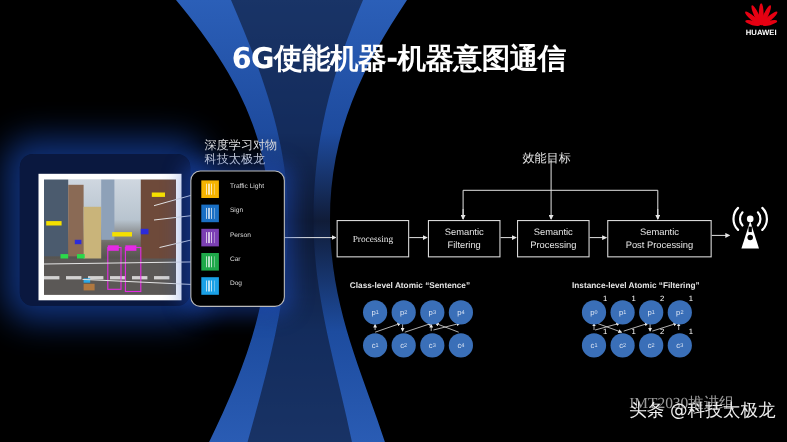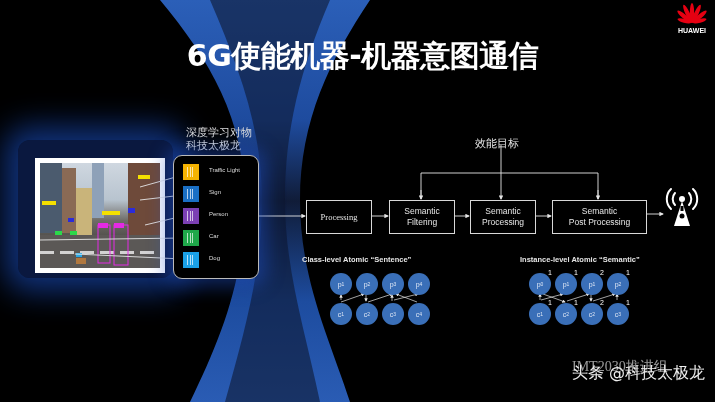--- a/index.html
+++ b/index.html
@@ -1,18 +1,18 @@
 <!DOCTYPE html>
 <html><head>
 <meta charset="utf-8">
 <style>
   html,body{margin:0;padding:0;}
   body{width:715px;height:402px;background:#000;position:relative;overflow:hidden;font-family:"Liberation Sans",sans-serif;color:#fff;}
   .bg{position:absolute;inset:0;}
-  .title{position:absolute;left:0;width:715px;top:36px;text-align:center;font-size:30px;font-weight:bold;font-family:"DejaVu Sans",sans-serif;letter-spacing:-0.5px;padding-left:10px;box-sizing:border-box;}
+  .title{position:absolute;left:0;width:715px;top:36px;text-align:center;font-size:26px;font-weight:bold;font-family:"DejaVu Sans",sans-serif;letter-spacing:-0.5px;padding-left:10px;box-sizing:border-box;}
   .logo{position:absolute;left:672px;top:2px;width:40px;height:32px;text-align:center;}
   .logo .txt{font-size:7px;font-weight:bold;position:absolute;top:25px;left:0;width:40px;text-align:center;}
   .photo-glow{position:absolute;left:18px;top:140px;width:155px;height:138px;border-radius:12px;box-shadow:0 0 30px 14px rgba(30,90,220,0.55);background:rgba(30,70,180,0.35);}
   .photo{position:absolute;left:35px;top:158px;width:130px;height:115px;background:#fff;}
   .photo-inner{position:absolute;left:5px;top:5px;width:120px;height:105px;overflow:hidden;background:linear-gradient(180deg,#cfd7e0 0%,#b8c4cf 35%,#6e6b66 55%,#4a4845 75%,#5a5754 100%);}
   .caption{position:absolute;left:186px;top:126px;width:70px;font-size:11px;line-height:13px;color:#ddd;font-family:Liberation Serif, serif;}
   .class-panel{position:absolute;left:173px;top:155px;width:84px;height:122px;border:1px solid #bbb;border-radius:9px;background:#000;box-shadow:0 0 18px 8px rgba(30,80,200,0.45);}
   .cls{position:absolute;left:9px;width:80px;height:18px;}
   .cls .sq{position:absolute;left:0;top:0;width:16px;height:16px;}
   .cls .sq i{position:absolute;left:4px;top:3px;width:8px;height:10px;background:repeating-linear-gradient(90deg,rgba(255,255,255,0.85) 0 1px,transparent 1px 2.5px);opacity:0.8;}
@@ -211,21 +211,21 @@
     <path d="M7,3 A14,14 0 0,0 7,23"></path>
     <path d="M25,7 A9,9 0 0,1 25,19"></path>
     <path d="M29,3 A14,14 0 0,1 29,23"></path>
   </g>
   <circle cx="18" cy="13" r="3" fill="#fff"></circle>
   <path d="M18,15 L10,40 L26,40 Z" fill="#fff"></path>
   <circle cx="18" cy="30" r="2.5" fill="#000"></circle>
   <rect x="16.5" y="20" width="3" height="5" fill="#000"></rect>
 </svg>
 
-<div class="sent-title" style="left:302px;top:255px;">Class-level Atomic “Sentence”</div>
+<div class="sent-title" style="left:318px;top:255px;">Class-level Atomic “Sentence”</div>
 <div class="node" style="left:330px;top:273px;">
     <span>p</span>
     <sub>1</sub>
   </div>
 <div class="node" style="left:356px;top:273px;">
     <span>p</span>
     <sub>2</sub>
   </div>
 <div class="node" style="left:382px;top:273px;">
     <span>p</span>
@@ -245,21 +245,21 @@
   </div>
 <div class="node" style="left:382px;top:303px;">
     <span>c</span>
     <sub>3</sub>
   </div>
 <div class="node" style="left:408px;top:303px;">
     <span>c</span>
     <sub>4</sub>
   </div>
 
-<div class="sent-title" style="left:520px;top:255px;">Instance-level Atomic “Semantic”</div>
+<div class="sent-title" style="left:520px;top:255px;">Instance-level Atomic “Filtering”</div>
 <div class="node" style="left:529px;top:273px;">
     <span>p</span>
     <sub>0</sub>
     <span class="sup">1</span>
   </div>
 <div class="node" style="left:555px;top:273px;">
     <span>p</span>
     <sub>1</sub>
     <span class="sup">1</span>
   </div>

